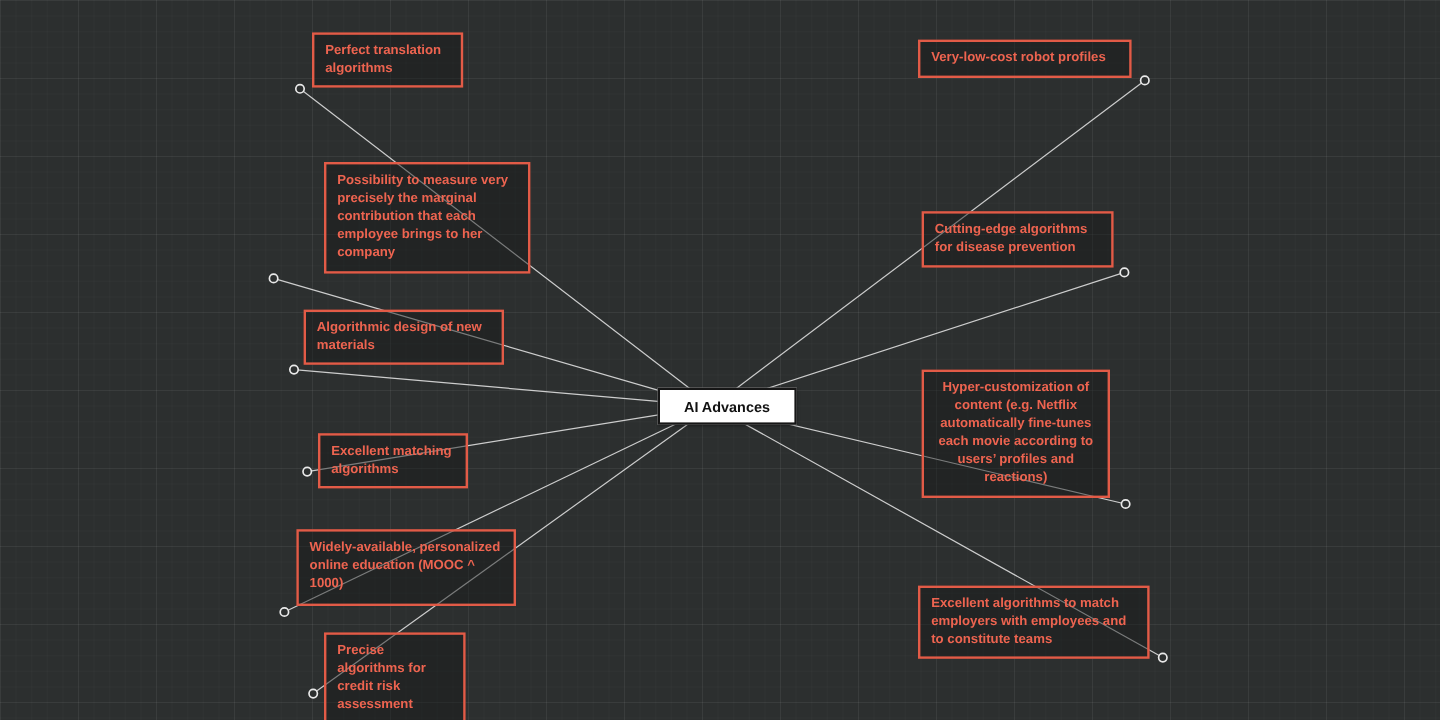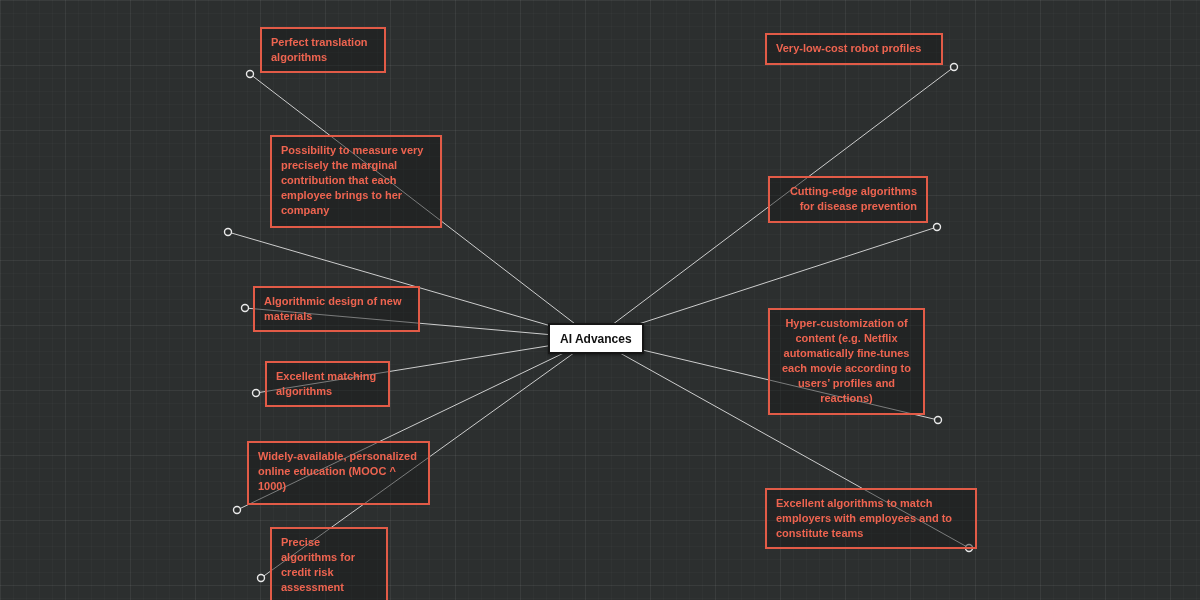--- a/index.html
+++ b/index.html
@@ -47,21 +47,21 @@
     border: 2px solid #161616;
     color: #111111;
     font-weight: bold;
     font-size: 12px;
     display: flex;
     align-items: center;
     justify-content: center;
     box-shadow: 0 1px 3px rgba(0,0,0,0.5);
     cursor: pointer;
     white-space: nowrap;
-    padding: 0 10px;
+    padding: 0 20px;
   }
 </style>
 </head>
 <body>
 
 <div class="canvas">
   <svg class="links">
       <line x1="594" y1="338.5" x2="250" y2="74" stroke="#e9e9e9" stroke-width="1" stroke-opacity="0.85"></line>
       <circle cx="250" cy="74" r="3.5" fill="#2c2f2f" stroke="#e9e9e9" stroke-width="1.4"></circle>
       <line x1="594" y1="338.5" x2="228" y2="232" stroke="#e9e9e9" stroke-width="1" stroke-opacity="0.85"></line>
@@ -79,25 +79,25 @@
       <line x1="594" y1="338.5" x2="937" y2="227" stroke="#e9e9e9" stroke-width="1" stroke-opacity="0.85"></line>
       <circle cx="937" cy="227" r="3.5" fill="#2c2f2f" stroke="#e9e9e9" stroke-width="1.4"></circle>
       <line x1="594" y1="338.5" x2="938" y2="420" stroke="#e9e9e9" stroke-width="1" stroke-opacity="0.85"></line>
       <circle cx="938" cy="420" r="3.5" fill="#2c2f2f" stroke="#e9e9e9" stroke-width="1.4"></circle>
       <line x1="594" y1="338.5" x2="969" y2="548" stroke="#e9e9e9" stroke-width="1" stroke-opacity="0.85"></line>
       <circle cx="969" cy="548" r="3.5" fill="#2c2f2f" stroke="#e9e9e9" stroke-width="1.4"></circle>
     </svg>
   <div>
       <div class="node" style="left: 260px; top: 27px; width: 126px; min-height: 46px;"><span>Perfect translation algorithms</span></div>
       <div class="node" style="left: 236px; top: 135px; width: 172px; min-height: 93px; margin-left: 34px;"><span>Possibility to measure very precisely the marginal contribution that each employee brings to her company</span></div>
-      <div class="node" style="left: 253px; top: 258px; width: 167px; min-height: 46px; margin-top: 28px;"><span>Algorithmic design of new materials</span></div>
+      <div class="node" style="left: 253px; top: 258px; width: 167px; min-height: 46px;"><span>Algorithmic design of new materials</span></div>
       <div class="node" style="left: 265px; top: 345px; width: 125px; min-height: 46px; margin-top: 16px;"><span>Excellent matching algorithms</span></div>
       <div class="node" style="left: 247px; top: 441px; width: 183px; min-height: 64px;"><span>Widely-available, personalized online education (MOOC ^ 1000)</span></div>
       <div class="node" style="left: 270px; top: 527px; width: 118px; min-height: 47px;"><span>Precise algorithms for credit risk assessment</span></div>
       <div class="node" style="left: 765px; top: 33px; width: 178px; min-height: 32px;"><span>Very-low-cost robot profiles</span></div>
-      <div class="node" style="left: 768px; top: 176px; width: 160px; min-height: 47px; text-align: right;"><span>Cutting-edge algorithms for disease prevention</span></div>
+      <div class="node" style="left: 768px; top: 176px; width: 160px; min-height: 47px;"><span>Cutting-edge algorithms for disease prevention</span></div>
       <div class="node" style="left: 768px; top: 308px; width: 157px; min-height: 107px; text-align: center;"><span>Hyper-customization of content (e.g. Netflix automatically fine-tunes each movie according to users’ profiles and reactions)</span></div>
-      <div class="node" style="left: 765px; top: 488px; width: 212px; min-height: 53px;"><span>Excellent algorithms to match employers with employees and to constitute teams</span></div>
+      <div class="node" style="left: 765px; top: 488px; width: 193px; min-height: 53px;"><span>Excellent algorithms to match employers with employees and to constitute teams</span></div>
     </div>
   <div class="center-node" style="left: 548px; top: 323px; min-width: 92px; height: 31px;">
     <span>AI Advances</span>
   </div>
 </div>
 
 </body></html>

